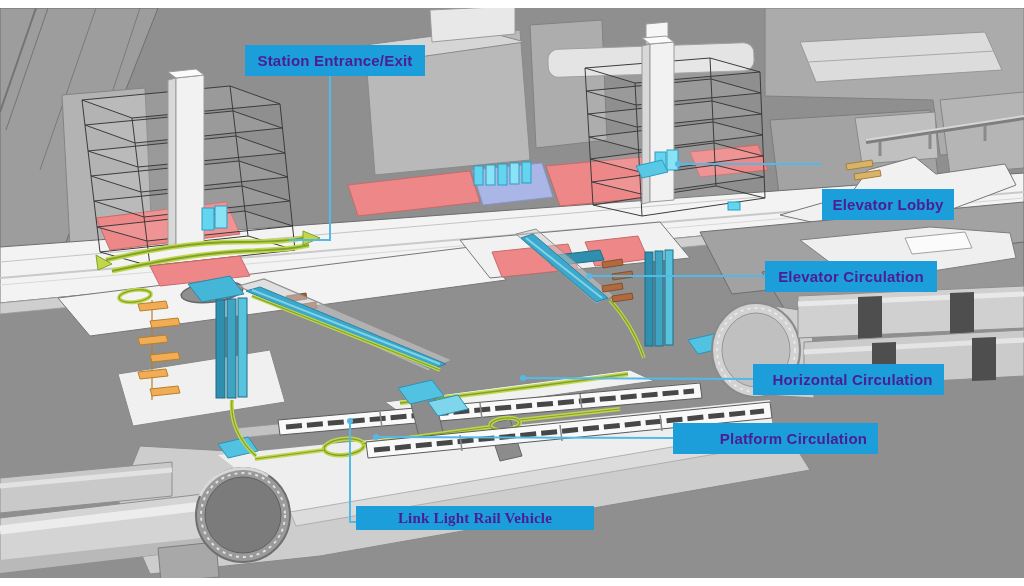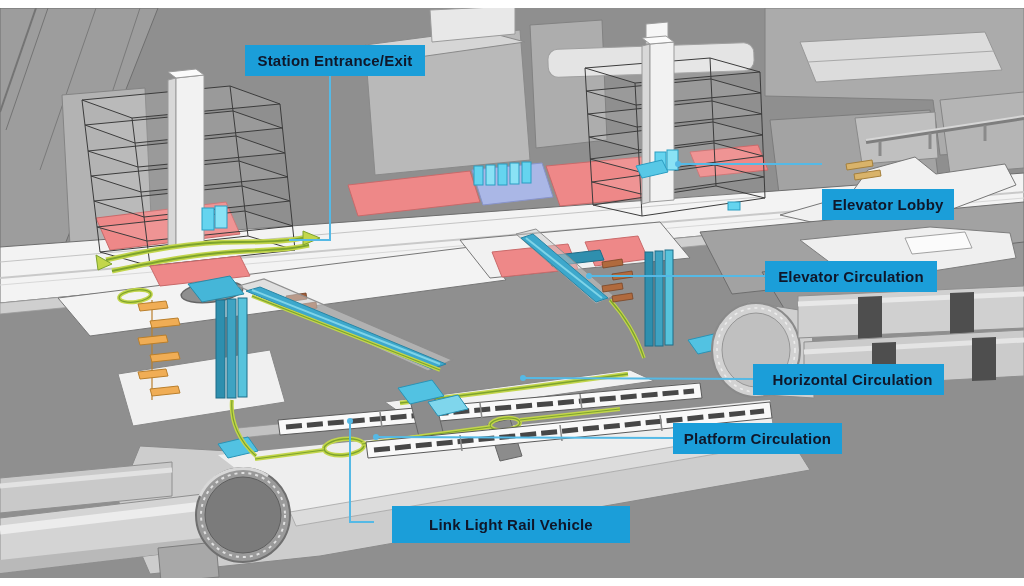--- a/index.html
+++ b/index.html
@@ -1,20 +1,20 @@
 <!DOCTYPE html>
 <html><head>
 <meta charset="utf-8">
 <style>
   html,body{margin:0;padding:0;background:#ffffff;}
   #stage{position:relative;width:1024px;height:586px;background:#ffffff;overflow:hidden;
          font-family:"Liberation Sans",sans-serif;}
   #scene-svg{position:absolute;left:0;top:0;width:1024px;height:586px;}
   .callout{position:absolute;display:flex;align-items:center;justify-content:center;
-           background:#1b9ed9;color:#0f172a;font-weight:bold;font-size:15px;
+           background:#1b9ed9;color:#4c1d95;font-weight:bold;font-size:15px;
            white-space:nowrap;letter-spacing:.2px;}
 </style>
 </head>
 <body>
 
 <div id="stage">
 <svg id="scene-svg" viewBox="0 0 1024 586">
 
   <rect x="0" y="8" width="1024" height="570" fill="#8f8f8f"></rect>
 
@@ -313,15 +313,15 @@
   </g>
 
   <rect x="0" y="0" width="1024" height="8" fill="#ffffff"></rect>
   <rect x="0" y="578" width="1024" height="8" fill="#ffffff"></rect>
 </svg>
 
 <div class="callout" style="left:245px;top:45px;width:180px;height:31px;">Station Entrance/Exit</div>
 <div class="callout" style="left:822px;top:148px;width:132px;height:31px;margin-top:41px;">Elevator Lobby</div>
 <div class="callout" style="left:765px;top:261px;width:172px;height:31px;">Elevator Circulation</div>
 <div class="callout" style="left:753px;top:364px;width:183px;height:31px;padding-left:8px;">Horizontal Circulation</div>
-<div class="callout" style="left:673px;top:423px;width:169px;height:31px;">Platform Circulation</div>
-<div class="callout" style="left:392px;top:506px;width:238px;height:37px;">Link Light Rail Vehicle</div>
+<div class="callout" style="left:673px;top:423px;width:169px;height:31px;padding-left:36px;">Platform Circulation</div>
+<div class="callout" style="left:356px;top:506px;width:238px;height:24px;font-family:Liberation Serif, serif;">Link Light Rail Vehicle</div>
 </div>
 
 </body></html>

